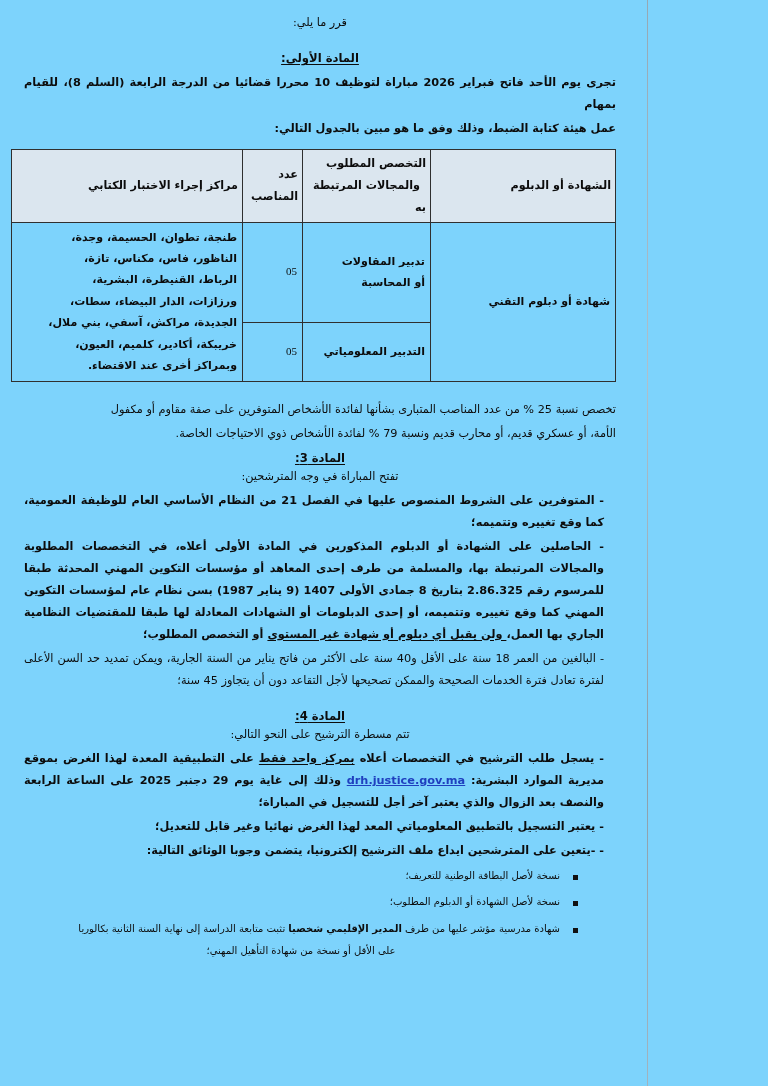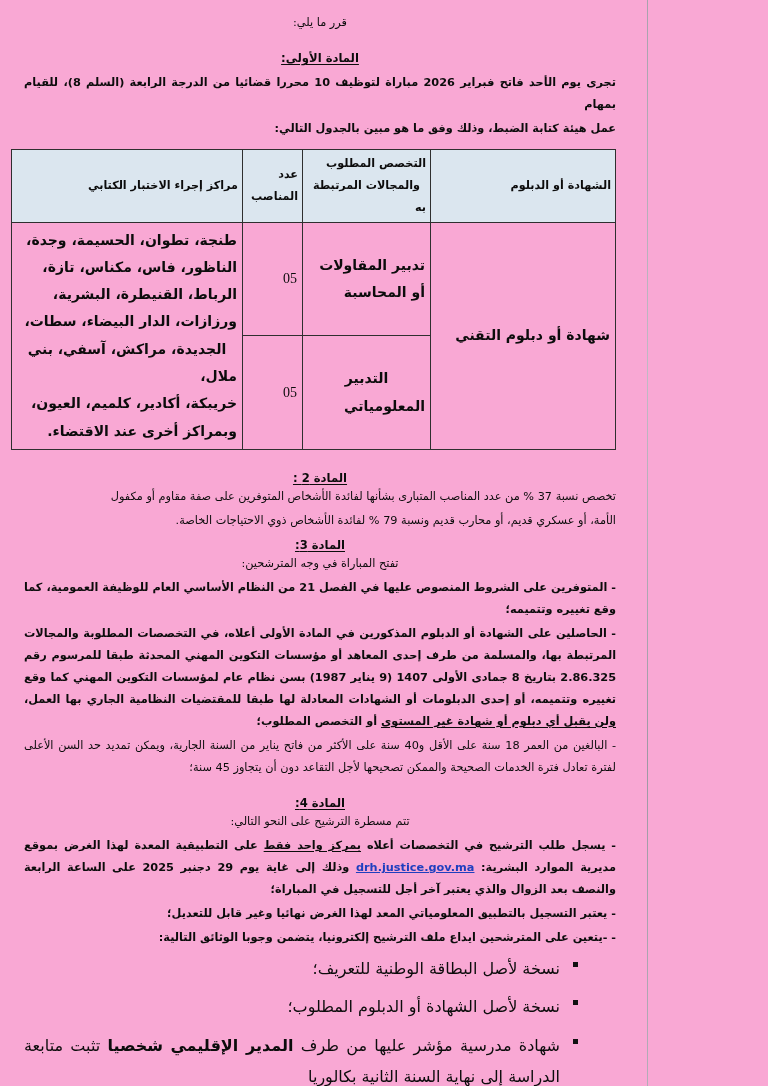--- a/index.html
+++ b/index.html
@@ -4,21 +4,21 @@
 <style>
   html,body{margin:0;padding:0;background:#ffffff;}
   body{
     width:768px;height:1086px;position:relative;overflow:hidden;
     font-family:"DejaVu Sans","Liberation Sans",sans-serif;
     color:#0c0c0c;
     -webkit-font-smoothing:antialiased;
   }
   .page{
     position:absolute;inset:0;
-    background:#f9a8d4;
+    background:#7dd3fc;
   }
   
   .margin-rule{
     position:absolute;top:0;bottom:0;left:647px;width:1px;
     background:linear-gradient(to bottom,#9aa0a6,#b7bcc2 35%,#8f959b 70%,#a8adb3);
     opacity:.85;
   }
   .content{
     position:absolute;
     top:0;left:0;
@@ -56,21 +56,21 @@
     border-collapse:collapse;
     width:604px;
     margin:9px auto 0 auto;
     table-layout:fixed;
     direction:rtl;
   }
   table.jobs th,table.jobs td{
     border:1px solid #2f2f2f;
     text-align:center;
     vertical-align:middle;
-    font-size:14px;
+    font-size:11px;
     line-height:1.95;
     padding:4px 5px;
   }
   table.jobs thead th{
     background:#dbe6ef;
     font-weight:bold;
     font-size:11.2px;
     height:46px;
     padding:3px 4px;
   }
@@ -83,34 +83,34 @@
     line-height:2.0;
     padding:6px 8px;
     font-size:11px;
   }
   td.spec{font-weight:bold;}
   td.diploma{font-weight:bold;font-size:11.4px;}
   td.num{font-weight:normal;font-size:11.6px;font-family:Liberation Serif, serif;}
 
   
   .dash{
-    margin:0 0 2px 0;
+    margin:0 12px 2px 0;
     font-size:11.3px;
     line-height:1.95;
     text-align:justify;
     text-align-last:right;
   }
   ul.docs{
     list-style:none;
     margin:4px 0 0 0;
     padding:0 38px 0 0;
   }
   ul.docs li{
     position:relative;
-    font-size:16px;
+    font-size:10px;
     line-height:1.95;
     margin-bottom:7px;
     padding-right:18px;
     text-align:justify;
     text-align-last:right;
   }
   ul.docs li .sq{
     position:absolute;right:0;top:9px;
     width:5px;height:5px;background:#111;
   }
@@ -182,24 +182,21 @@
         </tr>
         <tr>
           <td class="spec">التدبير المعلومياتي</td>
           <td class="num">05</td>
         </tr>
       </tbody>
     </table>
 
     <div class="spacer-l"></div>
 
-    <div class="h-wrap">
-      <span class="heading">المادة 2 :</span>
-    </div>
-    <p class="p">تخصص نسبة 37 % من عدد المناصب المتبارى بشأنها لفائدة الأشخاص المتوفرين على صفة مقاوم أو مكفول</p>
+    <p class="p">تخصص نسبة 25 % من عدد المناصب المتبارى بشأنها لفائدة الأشخاص المتوفرين على صفة مقاوم أو مكفول</p>
     <p class="p">الأمة، أو عسكري قديم، أو محارب قديم ونسبة 79 % لفائدة الأشخاص ذوي الاحتياجات الخاصة.</p>
 
     <div class="h-wrap">
       <span class="heading">المادة 3:</span>
     </div>
     <p class="p center">تفتح المباراة في وجه المترشحين:</p>
 
     <p class="dash bold">
       <span>- المتوفرين على الشروط المنصوص عليها في الفصل 21 من النظام الأساسي العام للوظيفة العمومية، كما وقع تغييره</span>
       <span>وتتميمه؛</span>

